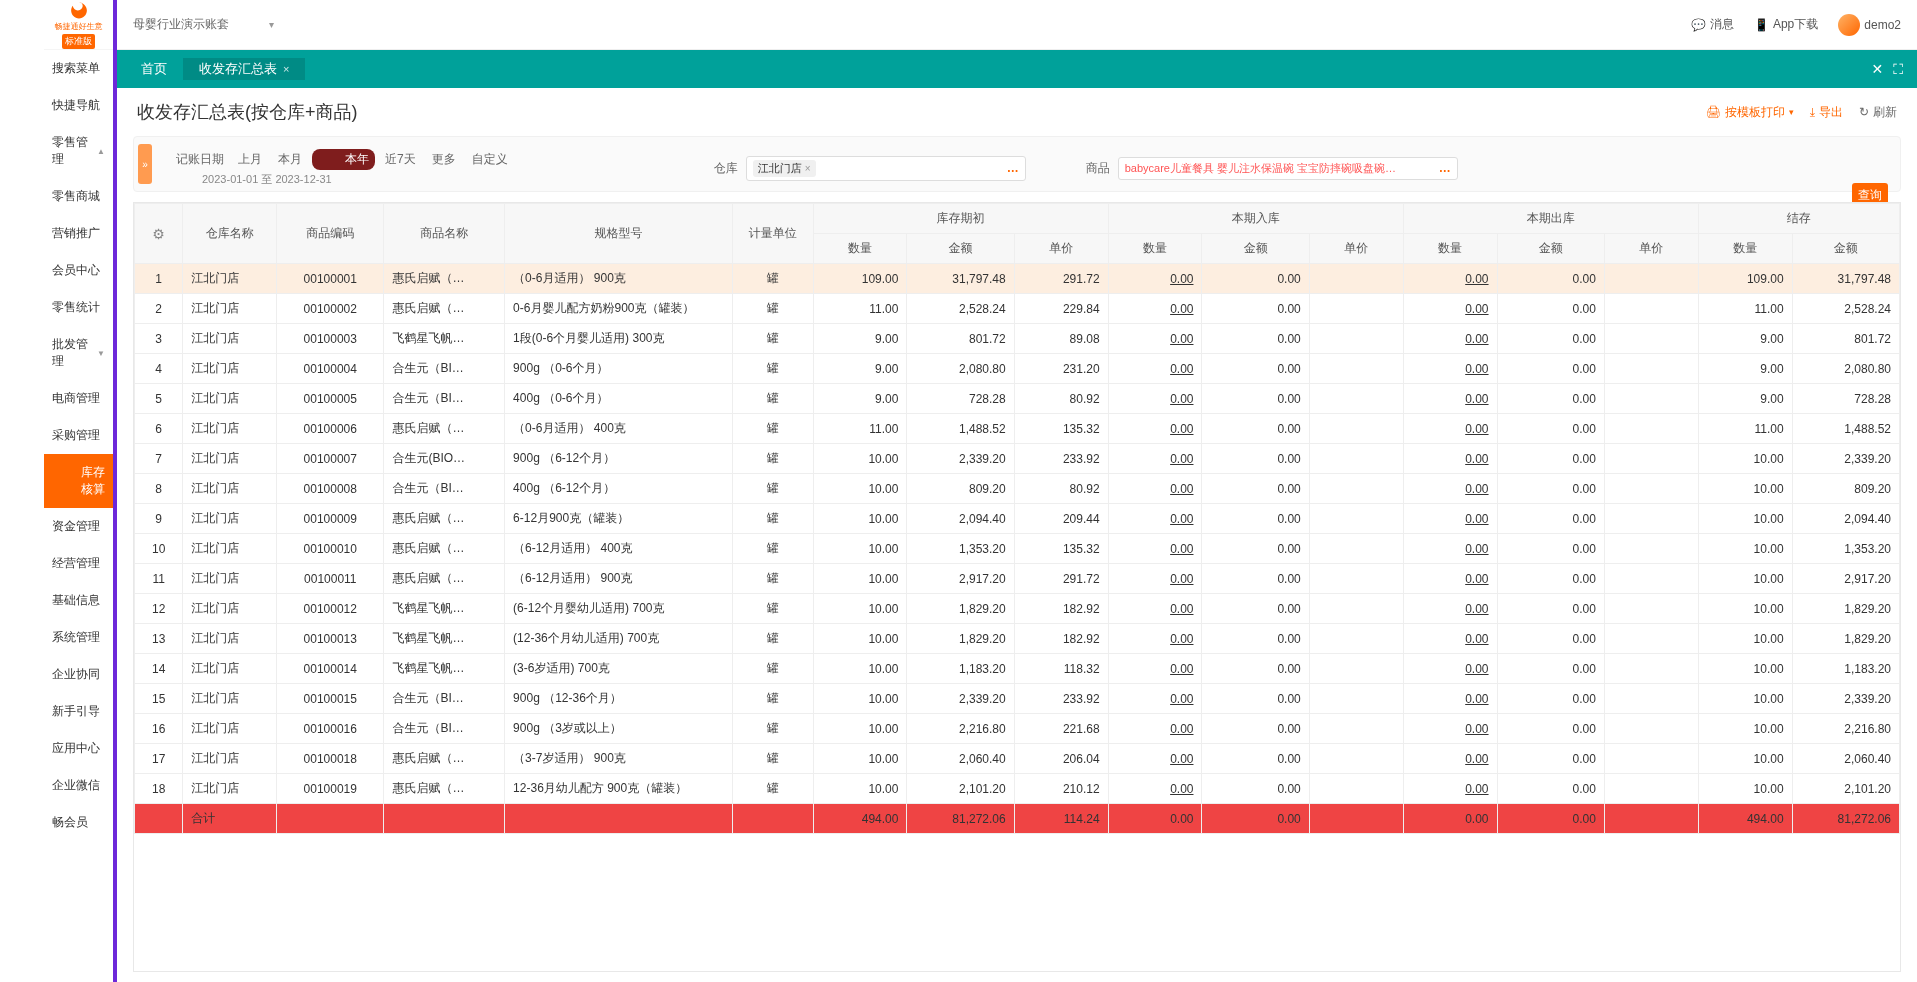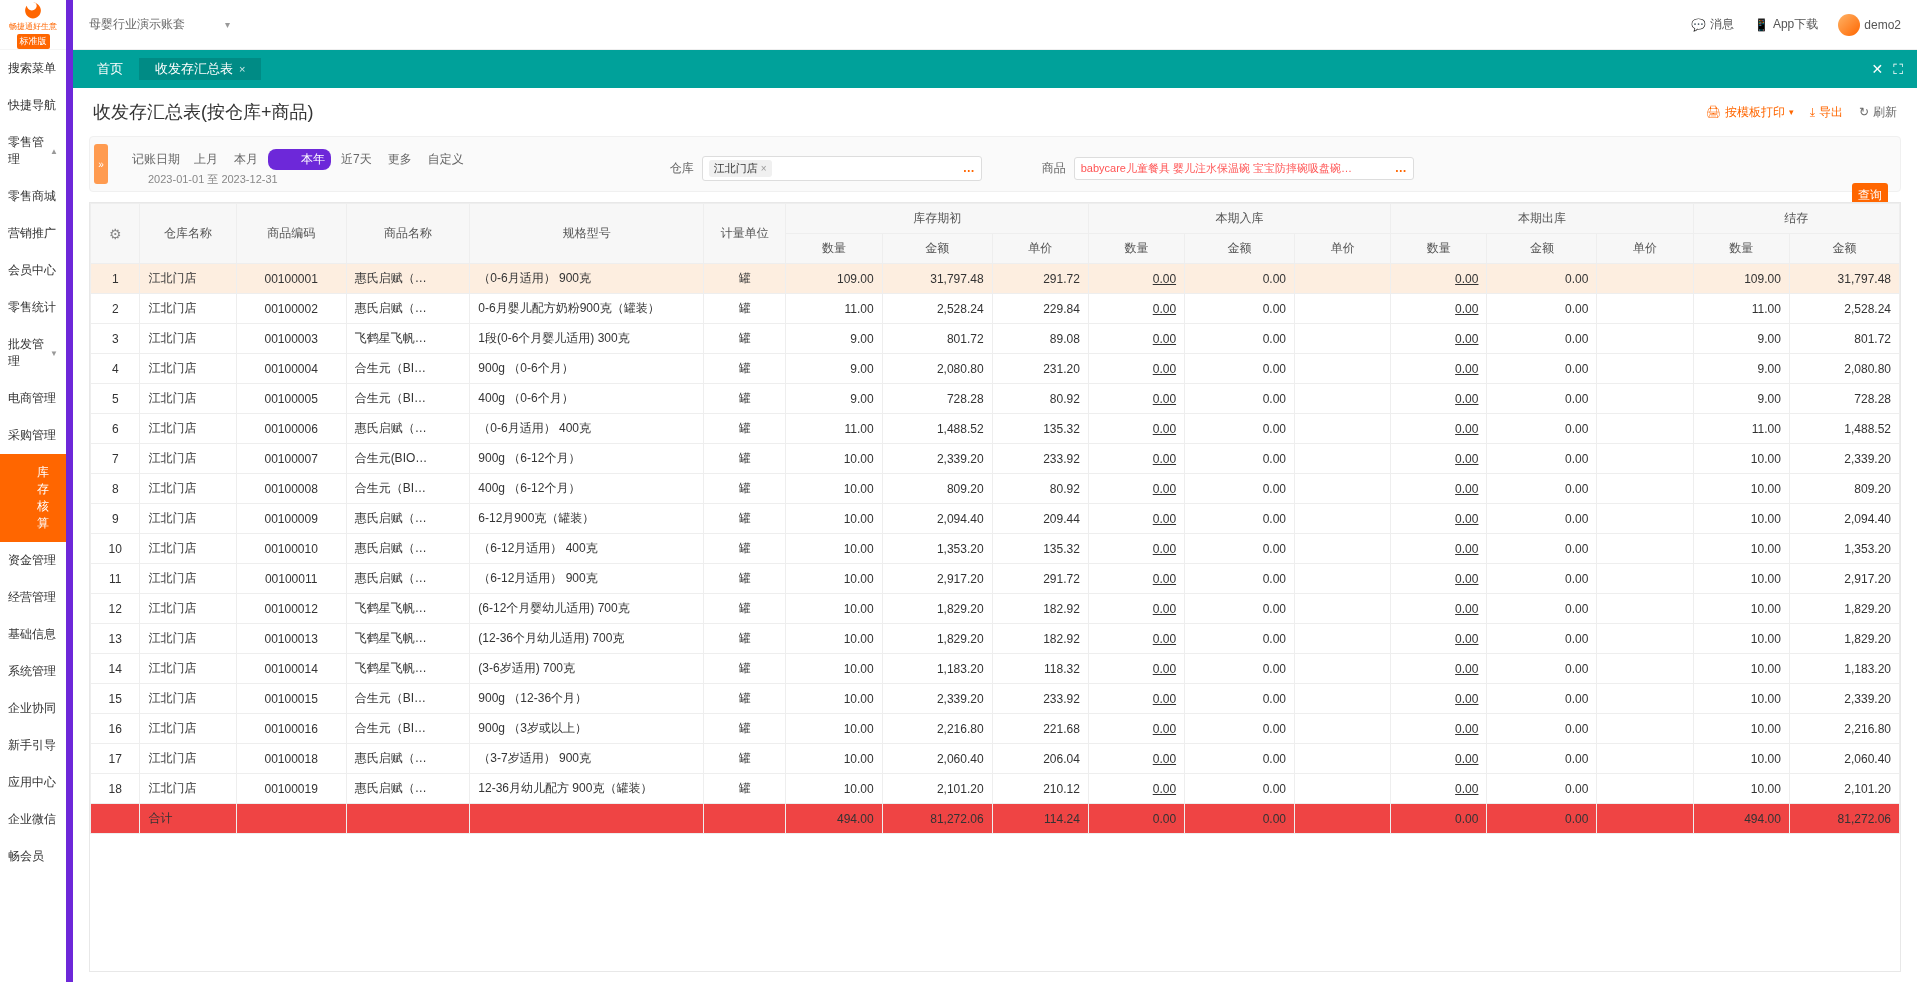--- a/index.html
+++ b/index.html
@@ -15,23 +15,24 @@
   overflow: hidden;
 }
 .app {
   display: flex;
   height: 100vh;
   width: 100vw;
 }
 .sidebar {
   width: 73px;
   background: #fff;
-  border-right: 7px solid #6d28d9;
+  border-right: 4px solid #6d28d9;
   display: flex;
   flex-direction: column;
+  margin-left: 44px;
 }
 .logo-box {
   height: 50px;
   display: flex;
   flex-direction: column;
   align-items: center;
   justify-content: center;
   font-size: 10px;
   color: #ff6600;
   border-bottom: 1px solid #f5f5f5;
@@ -225,29 +226,29 @@
   flex-wrap: wrap;
 }
 .date-opt {
   font-size: 12px;
   color: #666;
   padding: 2px 6px;
   cursor: pointer;
   border-radius: 8px;
 }
 .date-opt.active {
-  background: #6d28d9;
+  background: #7f1d1d;
   color: #fff;
   padding-left: 33px;
 }
 .date-range-text {
   font-size: 11px;
   color: #888;
   margin-top: 2px;
-  margin-left: 16px;
+  margin-left: 26px;
 }
 .filter-input {
   border: 1px solid #ddd;
   background: #fff;
   border-radius: 3px;
   padding: 3px 24px 3px 6px;
   min-width: 280px;
   display: flex;
   align-items: center;
   position: relative;

